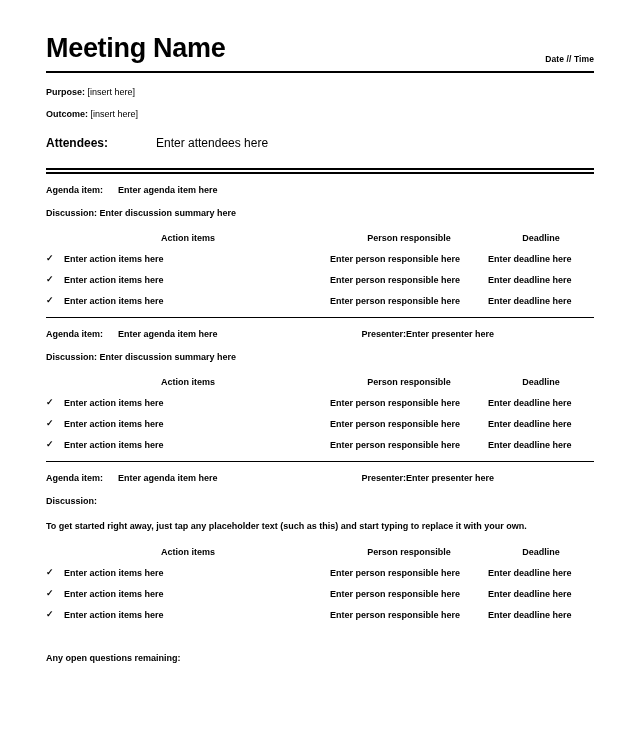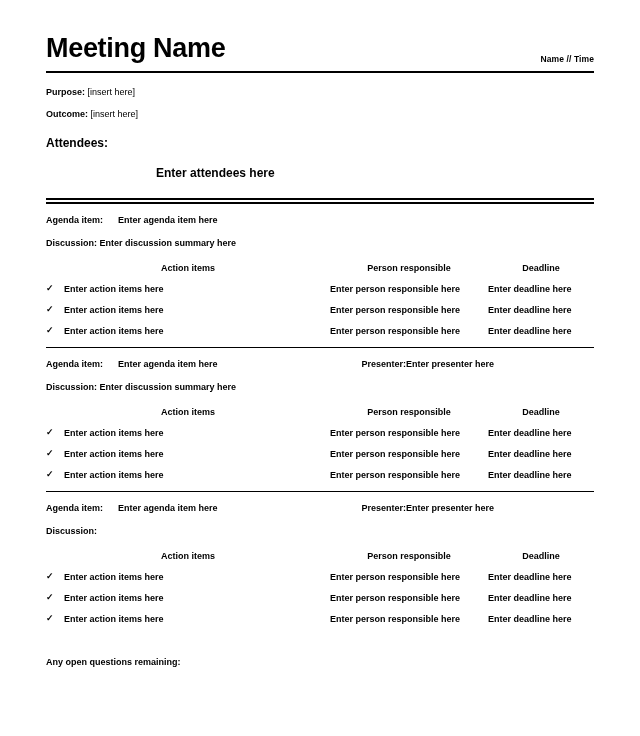--- a/index.html
+++ b/index.html
@@ -75,22 +75,21 @@
     font-size: 12px;
     margin-top: 16px;
     margin-bottom: 0;
   }
   .attendees-row .lbl {
     font-weight: bold;
     width: 110px;
     flex: 0 0 110px;
   }
   .attendees-row .val {
-    font-weight: bold;
-    margin-top: 30px;
+    font-weight: normal;
   }
 
   
   .section {
     padding-top: 11px;
   }
   .agenda-head {
     display: flex;
     align-items: baseline;
     font-size: 9px;
@@ -172,21 +171,21 @@
     padding-top: 22px;
   }
 </style>
 </head>
 <body>
 
 <div class="page">
 
   <div class="title-row">
     <h1 class="doc-title">Meeting Name</h1>
-    <div class="date-time">Name // Time</div>
+    <div class="date-time">Date // Time</div>
   </div>
   <div class="rule-thick"></div>
 
   <div class="meta">
     <div class="meta-line">
       <span class="lbl">Purpose:</span>
       <span class="val">[insert here]</span>
     </div>
     <div class="meta-line">
       <span class="lbl">Outcome:</span>
@@ -277,20 +276,21 @@
   <div class="section">
     <div class="agenda-head">
       <span class="lbl">Agenda item:</span>
       <span class="val">Enter agenda item here</span>
       <span class="plbl">Presenter:</span>
       <span class="pval">Enter presenter here</span>
     </div>
     <div class="discussion">
       <span>Discussion:</span>
     </div>
+    <div class="discussion-body">To get started right away, just tap any placeholder text (such as this) and start typing to replace it with your own.</div>
     <div class="cols">
       <div class="col-a col-head">Action items</div>
       <div class="col-b col-head">Person responsible</div>
       <div class="col-c col-head">Deadline</div>
     </div>
     <div class="row">
       <span class="check">✓</span>
       <span class="task">Enter action items here</span>
       <span class="person">Enter person responsible here</span>
       <span class="deadline">Enter deadline here</span>

